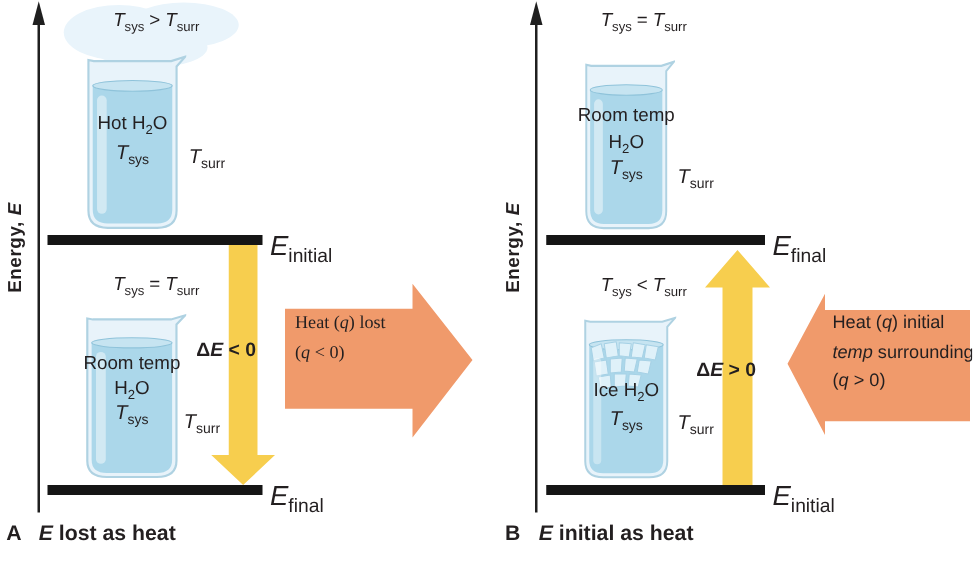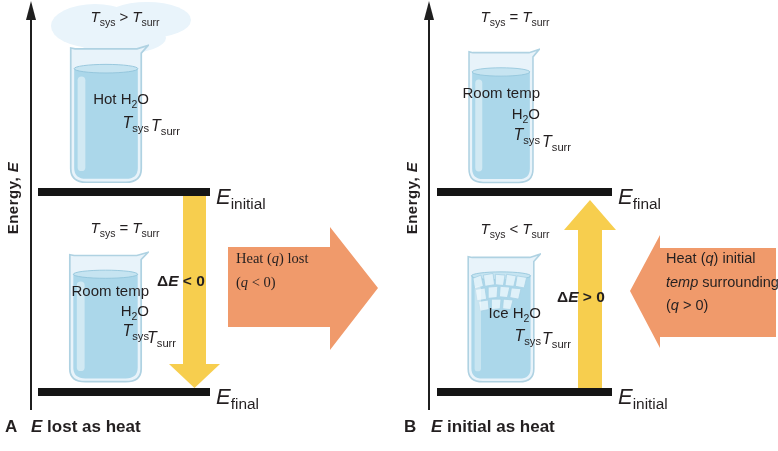--- a/index.html
+++ b/index.html
@@ -15,21 +15,21 @@
     border-left:5px solid transparent; border-right:5px solid transparent;
     border-bottom:19px solid #1f1f1f; }
   .axis-label { position:absolute; font-weight:bold; font-size:15px; white-space:nowrap;
     transform:translate(-50%,-50%) rotate(-90deg); letter-spacing:.5px; }
   .axis-label .it { font-style:italic; }
   .platform { position:absolute; height:8px; background:var(--platform-black,#151515); z-index:2; }
   .cond { position:absolute; font-size:15px; text-align:center; white-space:nowrap; z-index:3; }
   .cond .t { font-style:italic; }
   .cond .op { padding:0 4px; }
   .level-label { position:absolute; font-size:22px; font-style:italic; white-space:nowrap; z-index:3; }
-  .beaker-label { position:absolute; text-align:right; font-size:15px; z-index:2; }
+  .beaker-label { position:absolute; text-align:center; font-size:15px; z-index:2; }
   .beaker-label .line { line-height:20px; }
   .beaker-label .tline { font-size:16px; font-style:italic; }
   .tsurr { position:absolute; font-size:16px; font-style:italic; white-space:nowrap; z-index:2; }
   .delta { position:absolute; font-size:15.5px; white-space:nowrap; z-index:4;font-weight:bold; }
   .delta .it { font-style:italic; }
   .heat-text { position:absolute; font-size:14.5px; line-height:23.5px; white-space:nowrap; z-index:4; }
   .heat-text .it { font-style:italic; }
   .cap { position:absolute; font-size:17px; font-weight:bold; white-space:nowrap; }
   .cap .it { font-style:italic; }
   .steam { z-index:1; }

